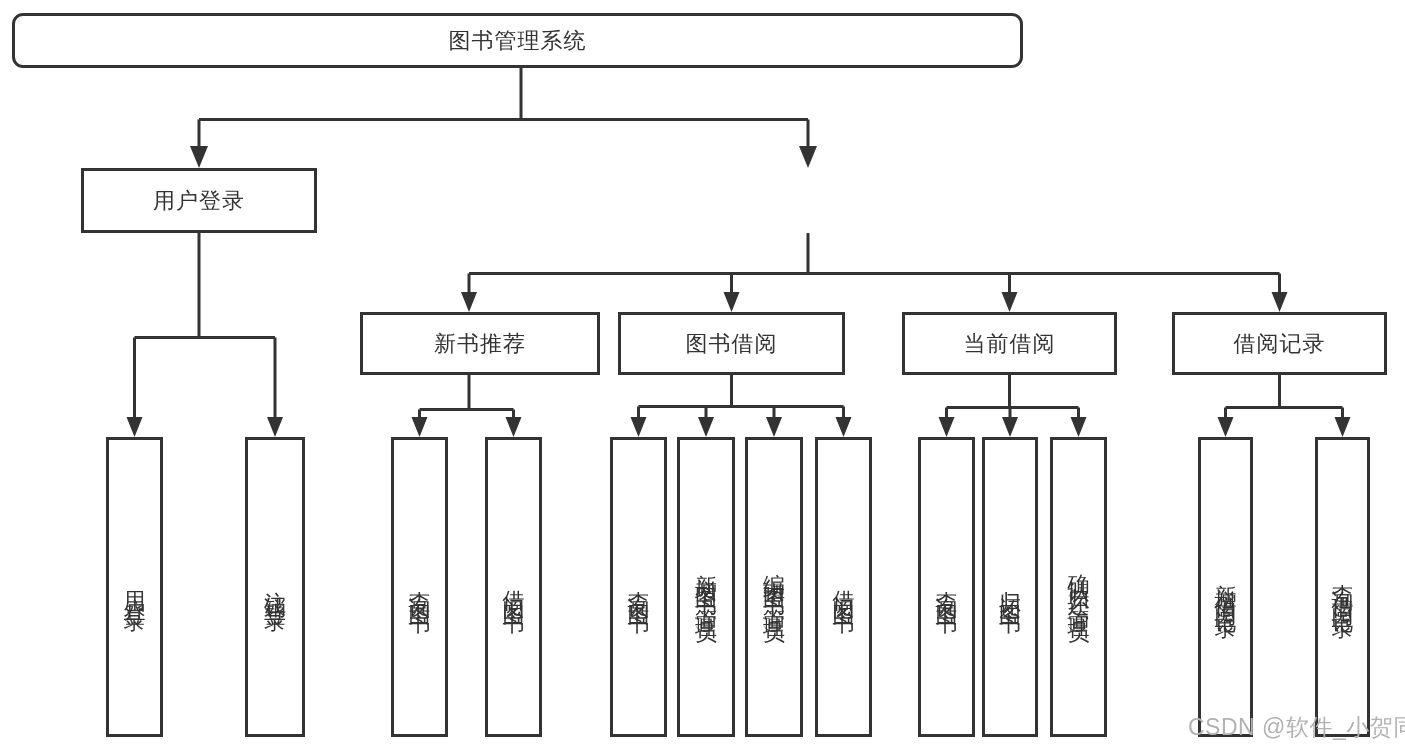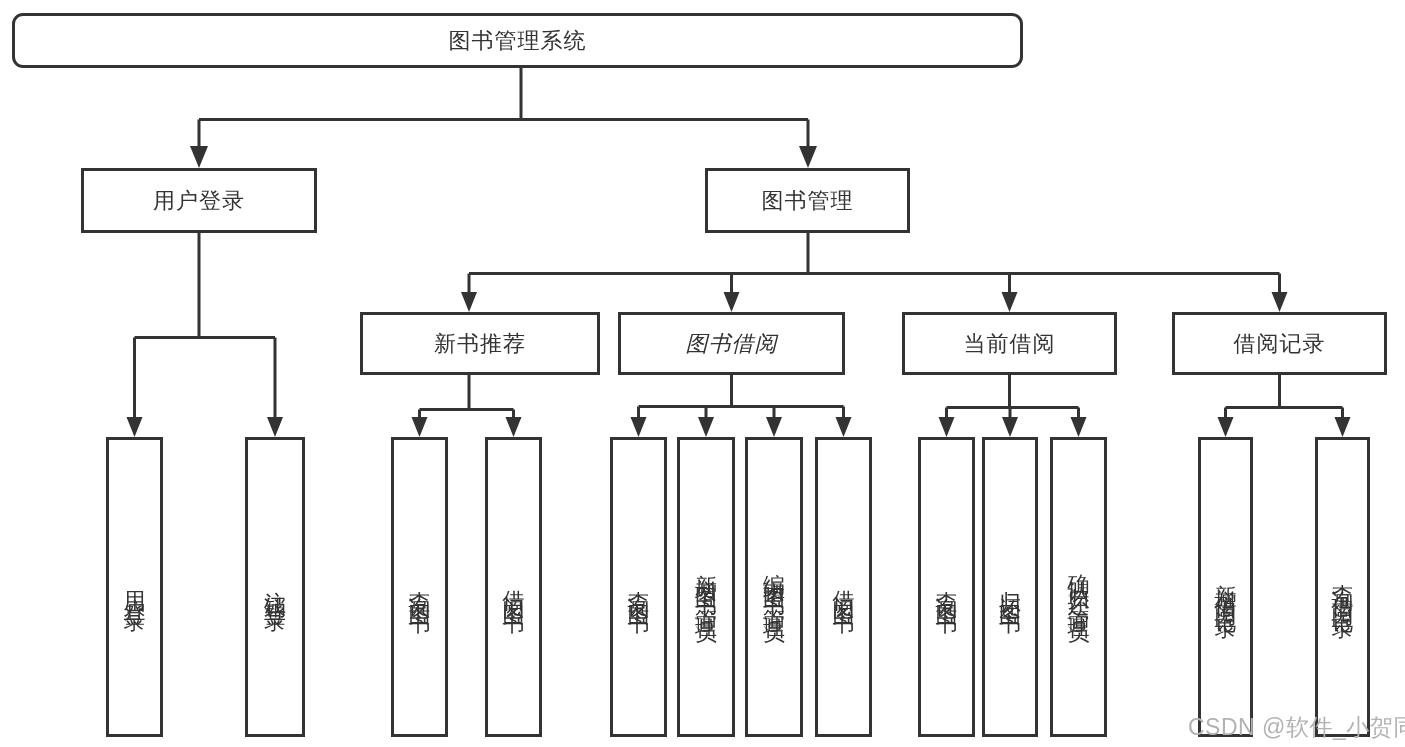--- a/index.html
+++ b/index.html
@@ -27,21 +27,21 @@
     text-orientation:mixed;
     letter-spacing:7px;
     line-height:1.1;
   }
   
   .root{left:12px;top:13px;width:1011px;height:55px;border-radius:11px;}
   .lvl2-a{left:81px;top:168px;width:236px;height:65px;}
   .lvl2-b{left:705px;top:168px;width:205px;height:65px;}
   
   .lvl3-a{left:360px;top:312px;width:240px;height:63px;}
-  .lvl3-b{left:618px;top:312px;width:227px;height:63px;font-style:italic;}
+  .lvl3-b{left:618px;top:312px;width:227px;height:63px;}
   .lvl3-c{left:902px;top:312px;width:215px;height:63px;}
   .lvl3-d{left:1172px;top:312px;width:215px;height:63px;}
   
   .leaf{top:437px;height:300px;}
   .lf1{left:106px;width:57px;}
   .lf2{left:245px;width:60px;}
   .lf3{left:391px;width:57px;}
   .lf4{left:485px;width:57px;}
   .lf5{left:610px;width:57px;}
   .lf6{left:677px;width:58px;}
@@ -126,23 +126,20 @@
     "></path>
   </svg>
 
   <div class="box root">
     <span>图书管理系统</span>
   </div>
 
   <div class="box lvl2-a">
     <span>用户登录</span>
   </div>
-  <div class="box lvl2-b">
-    <span>图书管理</span>
-  </div>
 
   <div class="box lvl3-a">
     <span>新书推荐</span>
   </div>
   <div class="box lvl3-b">
     <span>图书借阅</span>
   </div>
   <div class="box lvl3-d">
     <span>借阅记录</span>
   </div>

